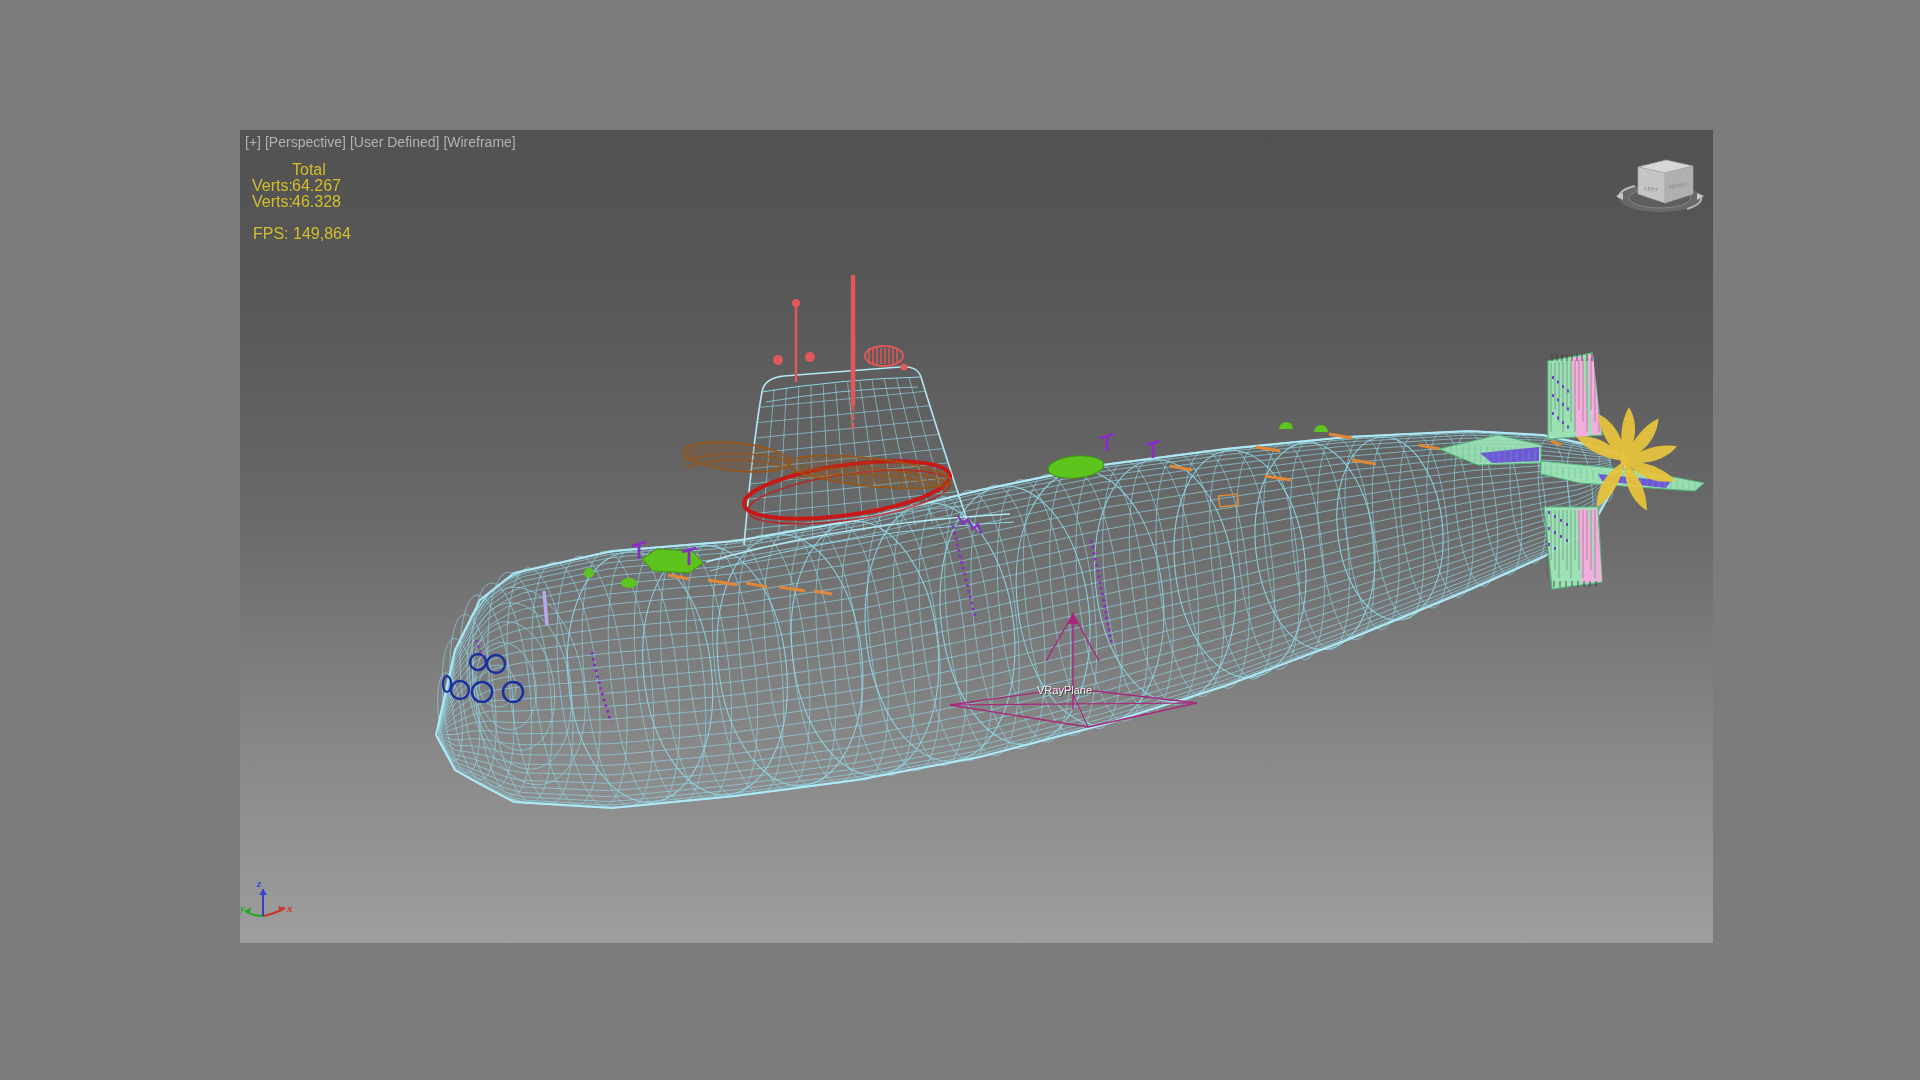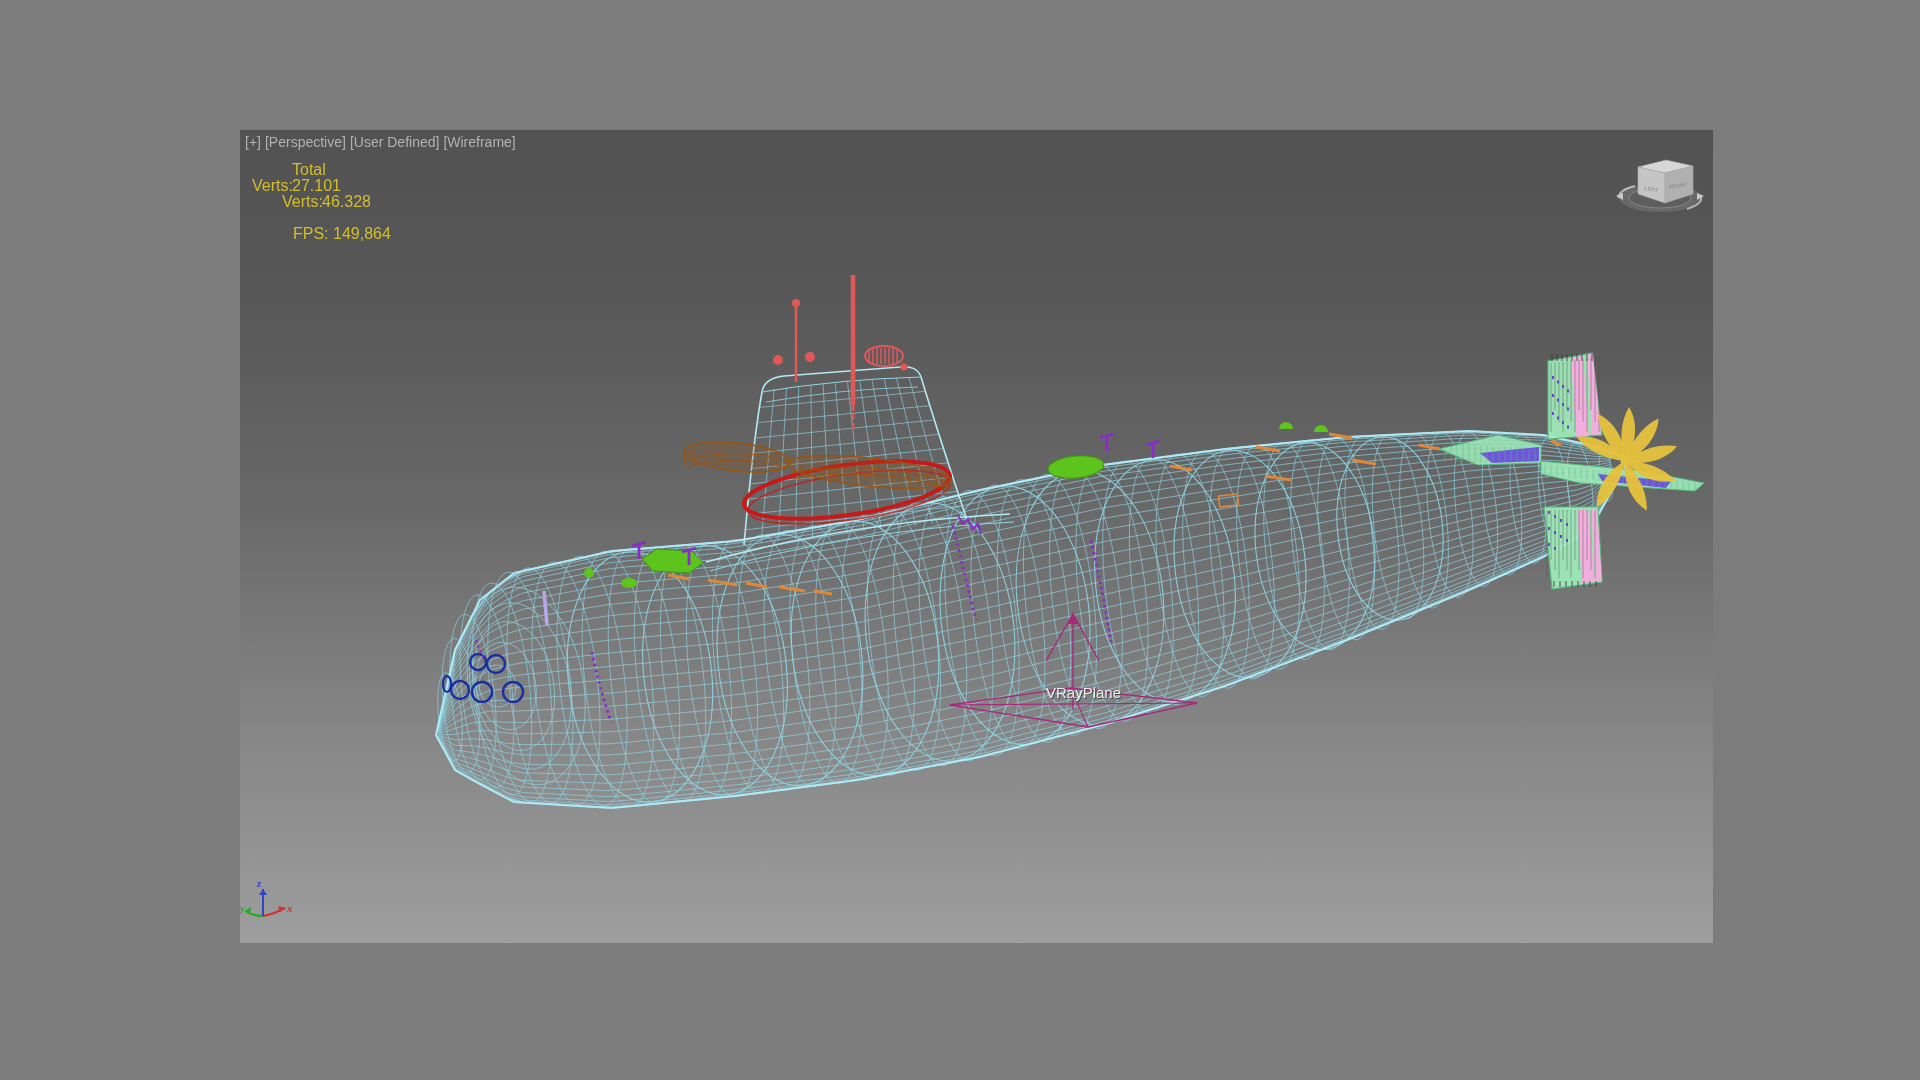--- a/index.html
+++ b/index.html
@@ -15,22 +15,22 @@
   #scene{position:absolute;left:0;top:0;}
   .vp-label{position:absolute;left:5px;top:4px;font-size:14px;color:#B2B2B2;white-space:nowrap;}
   .vp-label span{margin-right:4px;cursor:pointer;}
   .stat-line{position:absolute;font-size:16px;color:#D4BE2A;white-space:pre;line-height:12px;}
   .st-total{left:52px;top:34px;}
   .st-polys{left:12px;top:50px;}
   .st-verts{left:12px;top:66px;}
   .st-fps{left:13px;top:98px;}
   .stat-line .lbl{display:inline-block;width:40px;}
   .vray-label{
-    position:absolute;left:797px;top:554px;font-size:15px;color:#EDEDED;
-    text-shadow:1px 1px 0 #474747;white-space:nowrap;margin-left:9px;
+    position:absolute;left:797px;top:554px;font-size:11px;color:#EDEDED;
+    text-shadow:1px 1px 0 #474747;white-space:nowrap;
   }
   .cube-txt{font:600 5.5px "Liberation Sans",sans-serif;fill:#8E8E8E;opacity:.85;}
   .ax{font:italic bold 11px "Liberation Serif",serif;}
 </style>
 </head>
 <body>
 
 <div id="viewport">
   <svg id="scene" width="1473" height="813" viewBox="0 0 1473 813">
     <g id="gen">
@@ -426,18 +426,18 @@
       <text class="ax" id="ax-y" x="0" y="782" fill="#22AA22">y</text>
       <text class="ax" id="ax-x" x="47" y="782" fill="#CC3333">x</text>
     </g>
   </svg>
 
   <div class="vp-label" style="color: rgb(178, 178, 178);">
     <span>[+]</span><span>[Perspective]</span><span>[User Defined]</span><span>[Wireframe]</span>
   </div>
 
   <div class="stat-line st-total" style="color: rgb(212, 190, 42);">Total</div>
-  <div class="stat-line st-polys" style="color: rgb(212, 190, 42);"><span class="lbl">Verts:</span><span>27.101</span></div>
-  <div class="stat-line st-verts" style="color: rgb(212, 190, 42); margin-left: 30px;"><span class="lbl">Verts:</span><span>46.328</span></div>
-  <div class="stat-line st-fps" style="color: rgb(212, 190, 42); margin-left: 40px;"><span class="lbl">FPS:</span><span>149,864</span></div>
+  <div class="stat-line st-polys" style="color: rgb(212, 190, 42);"><span class="lbl">Verts:</span><span>64.267</span></div>
+  <div class="stat-line st-verts" style="color: rgb(212, 190, 42);"><span class="lbl">Verts:</span><span>46.328</span></div>
+  <div class="stat-line st-fps" style="color: rgb(212, 190, 42);"><span class="lbl">FPS:</span><span>149,864</span></div>
 
   <div class="vray-label">VRayPlane</div>
 </div>
 
 </body></html>

